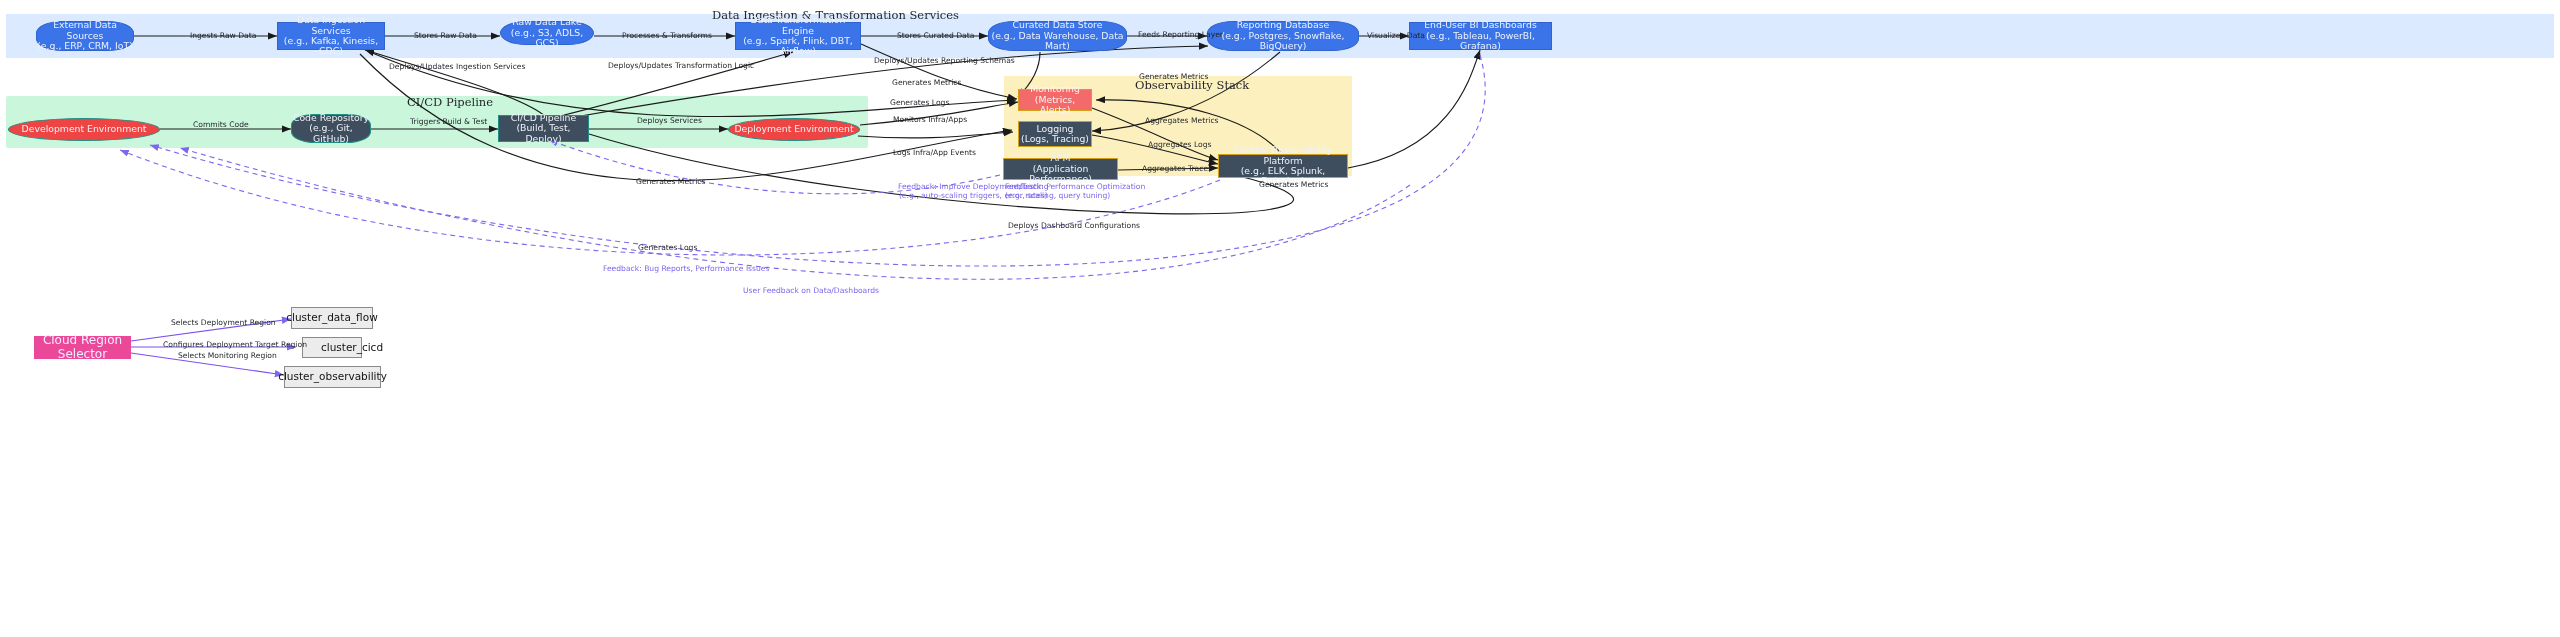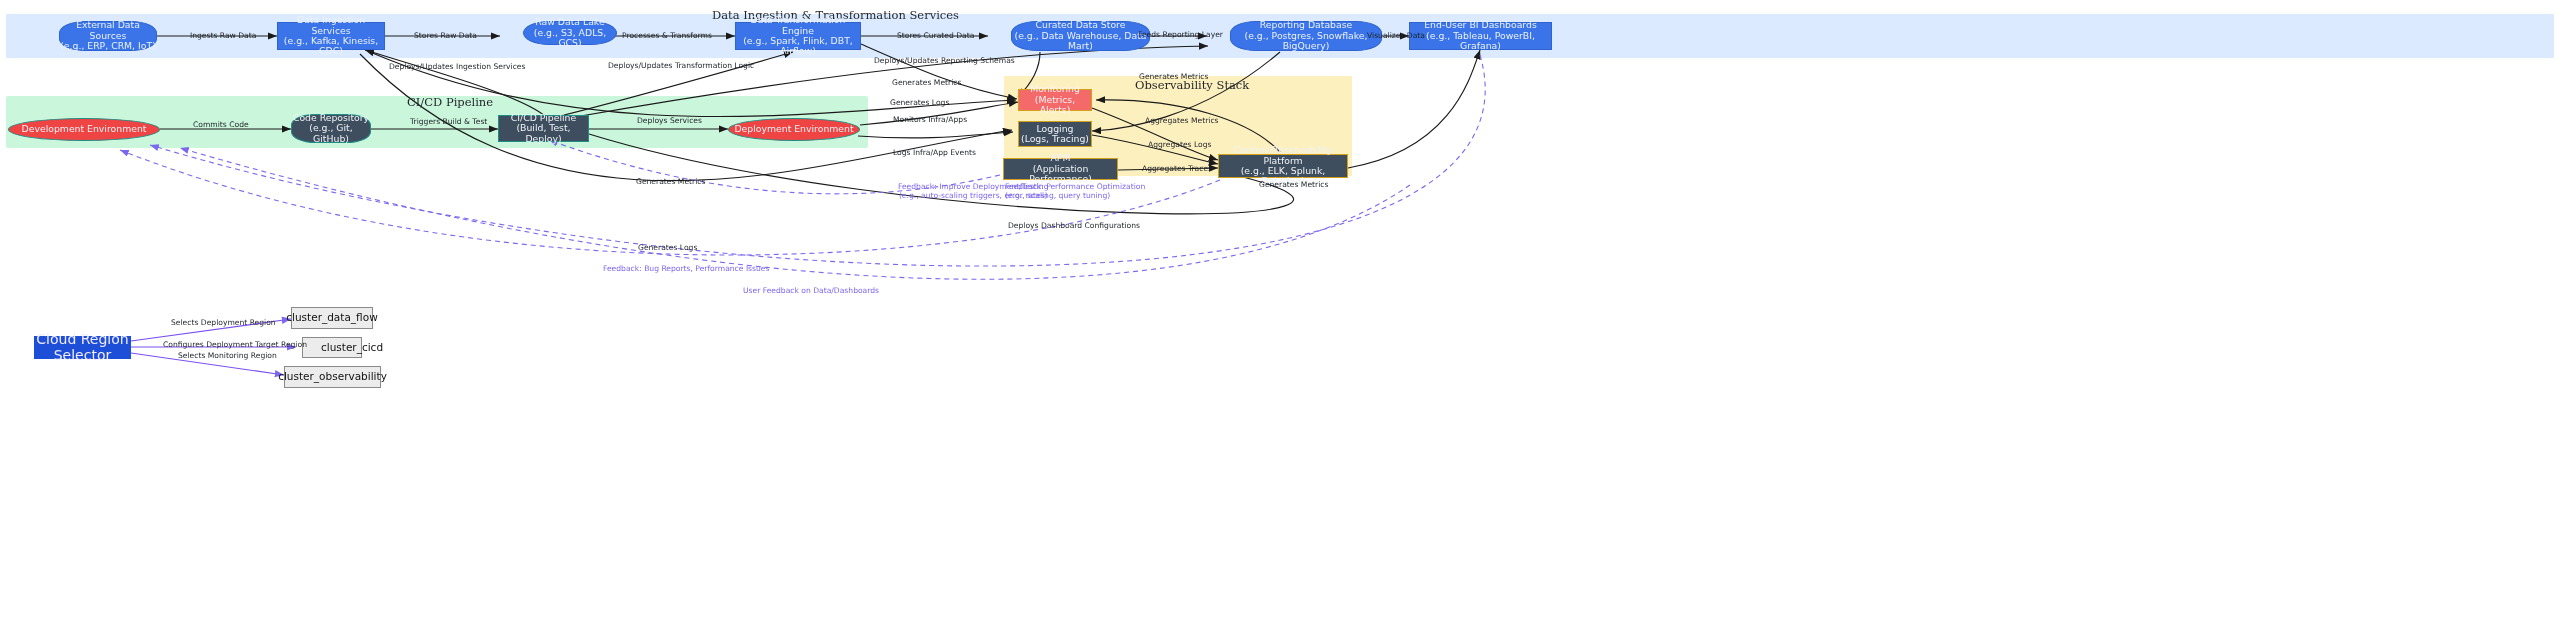--- a/index.html
+++ b/index.html
@@ -20,37 +20,37 @@
   .sg-title-cicd{left:407px;top:95px;}
   .sg-title-obs{left:1135px;top:78px;}
 
   
   .node{position:absolute;box-sizing:border-box;display:flex;
         align-items:center;justify-content:center;text-align:center;
         line-height:1.12;white-space:pre-line;}
 
   
   .cyl{background:#3a74e8;color:#eaf1ff;border-radius:26px/12px;
-       border:1px solid #2f63cf;font-size:9.3px;margin-left:23px;}
+       border:1px solid #2f63cf;font-size:9.3px;}
   
   .rect-blue{background:#3a74e8;color:#eaf1ff;border:1px solid #2f63cf;font-size:9.3px;}
   
   .rect-dark{background:#3f4e5f;color:#eef2f6;border:1.3px solid #1f8f86;font-size:9.3px;}
   
   .ellipse-dark{background:#ef4444;color:#eef2f6;border:1.3px solid #1f8f86;
        border-radius:50%;font-size:9.3px;}
   
   .cyl-dark{background:#3f4e5f;color:#eef2f6;border:1.3px solid #1f8f86;
        border-radius:24px/11px;font-size:9.3px;}
   
   .rect-red{background:#f46a6a;color:#fff2f2;border:1.3px solid #d4a017;font-size:9.3px;}
   
   .rect-obs{background:#3f4e5f;color:#eef2f6;border:1.3px solid #d4a017;font-size:9.3px;}
   
-  .rect-purple{background:#1d4ed8;color:#f3ecff;font-size:14px;}
+  .rect-purple{background:#ec4899;color:#f3ecff;font-size:12px;}
   
   .rect-grey{background:#ececec;color:#121212;border:1px solid #8a8a8a;font-size:10.5px;}
 
   
   .elabel{position:absolute;font-size:7.6px;color:#1f2328;white-space:nowrap;
           background:transparent;}
   .elabel.fb{color:#7b68ee;}
   .elabel.wrap{white-space:pre-line;line-height:1.2;}
 
   svg.edges{position:absolute;left:0;top:0;width:2560px;height:637px;

